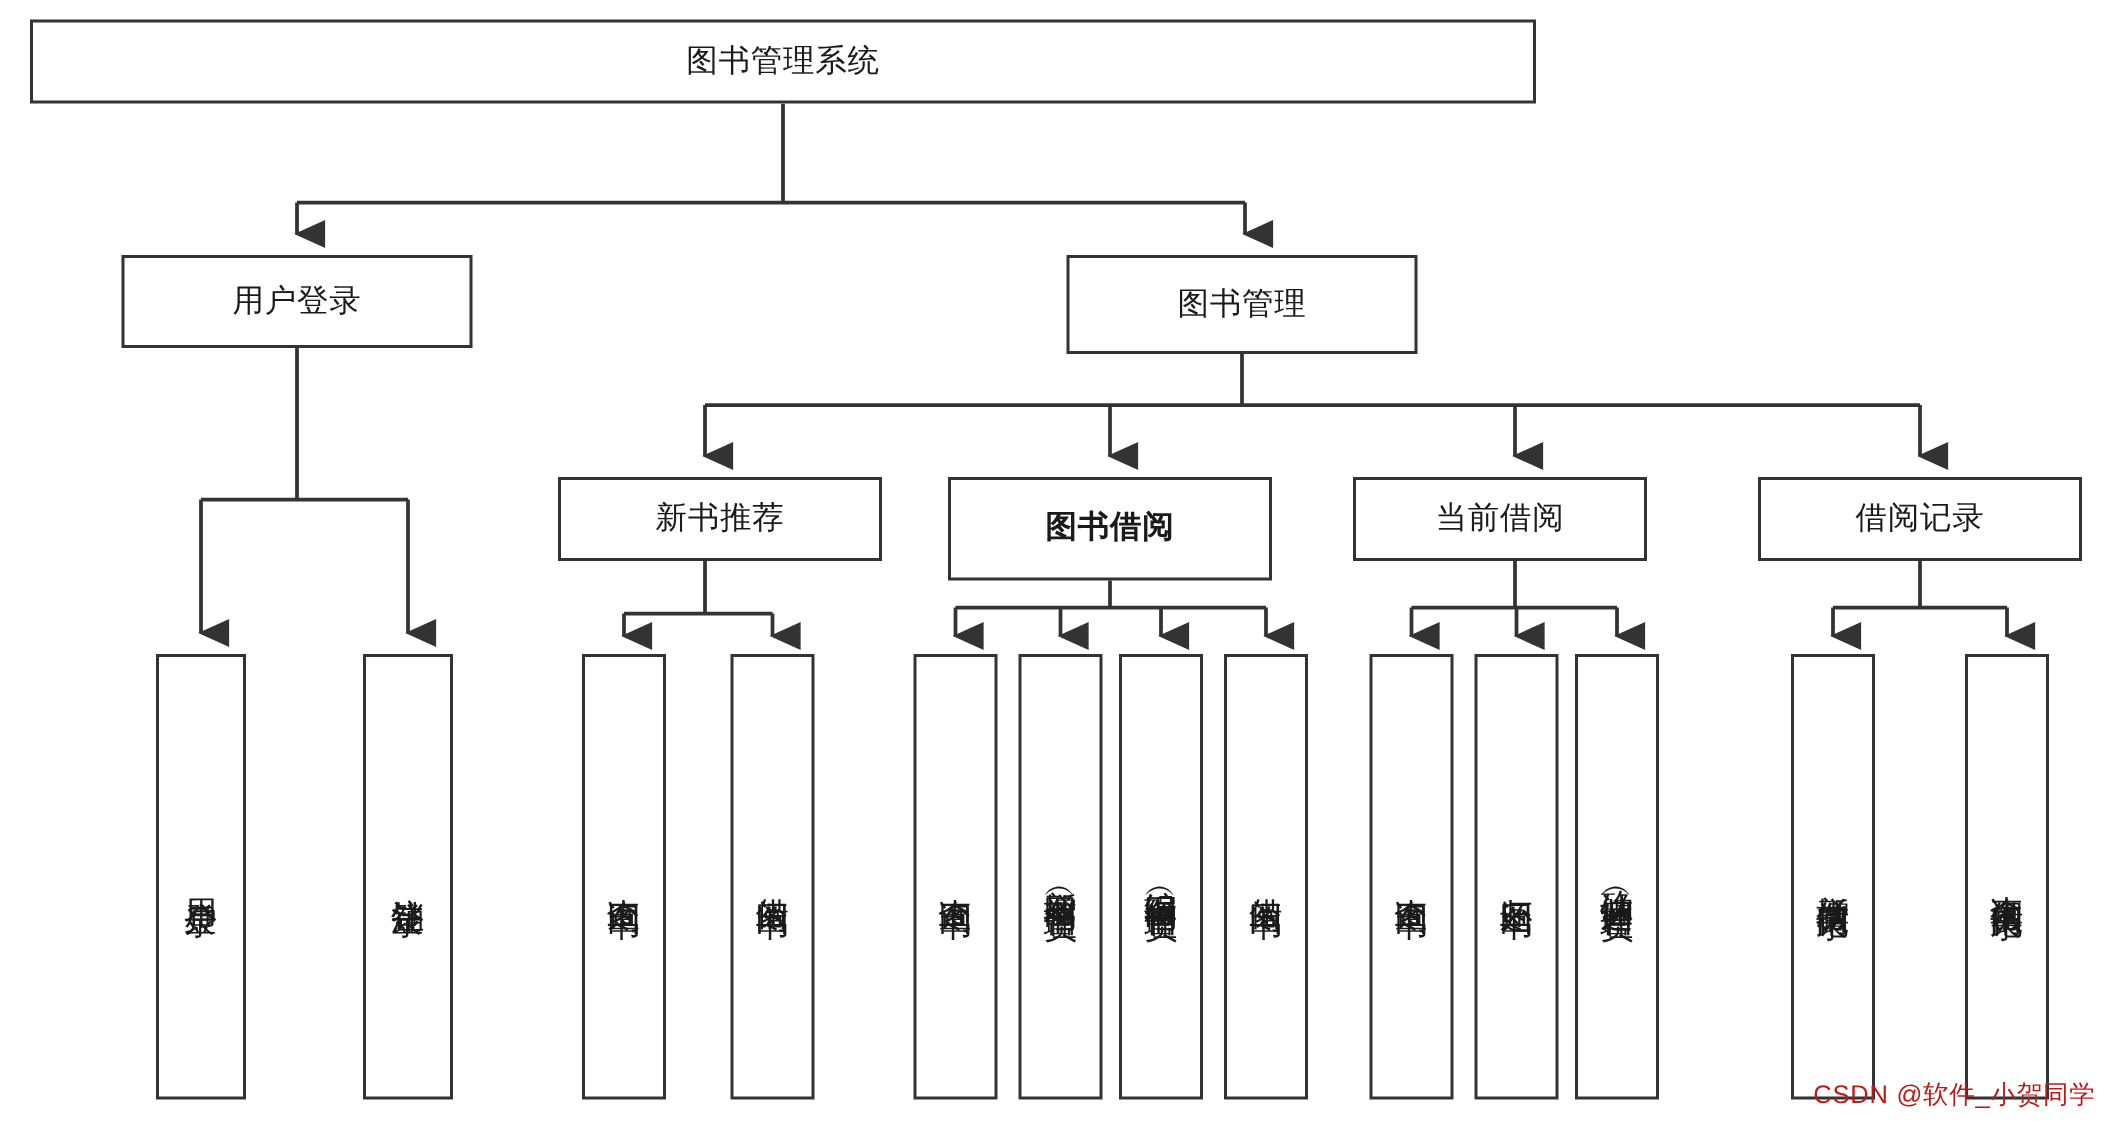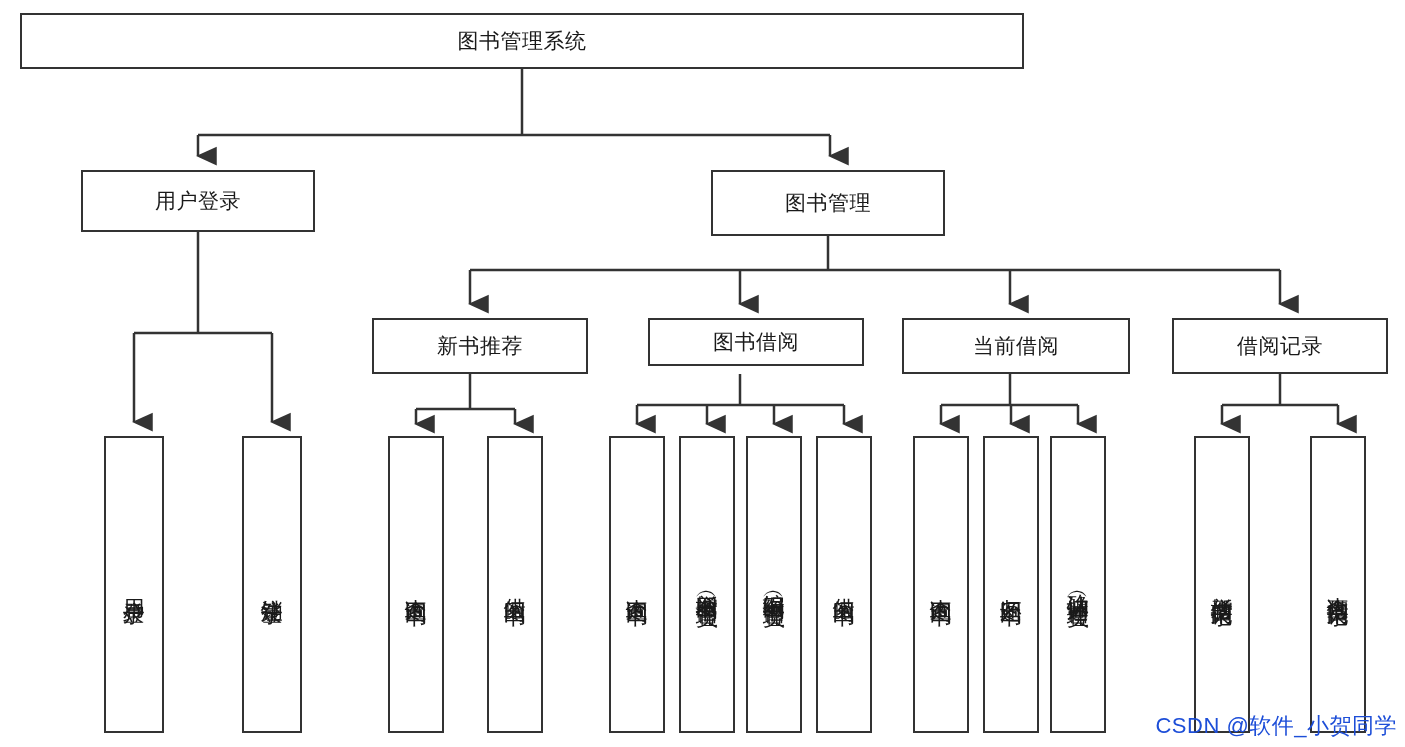--- a/index.html
+++ b/index.html
@@ -55,22 +55,22 @@
     left: 0;
     top: 0;
     width: 1405px;
     height: 747px;
     pointer-events: none;
   }
   .watermark {
     position: absolute;
     right: 8px;
     bottom: 6px;
-    font-size: 22px;
-    color: #1d4ed8;
+    font-size: 17px;
+    color: #b91c1c;
     white-space: nowrap;
     letter-spacing: 0.5px;
   }
 </style>
 </head>
 <body>
 
 <div id="canvas">
 
   <svg class="links" viewBox="0 0 1405 747">
@@ -132,25 +132,25 @@
   </div>
 
   <div class="node node-h" style="left:711px; top:170px; width:234px; height:66px;">
     <span>图书管理</span>
   </div>
 
   <div class="node node-h" style="left:372px; top:318px; width:216px; height:56px;">
     <span>新书推荐</span>
   </div>
 
-  <div class="node node-h" style="left:648px; top:318px; width:216px; height:48px;">
+  <div class="node node-h" style="left:632px; top:318px; width:216px; height:69px;font-weight:bold;">
     <span>图书借阅</span>
   </div>
 
-  <div class="node node-h" style="left:902px; top:318px; width:228px; height:56px;">
+  <div class="node node-h" style="left:902px; top:318px; width:196px; height:56px;">
     <span>当前借阅</span>
   </div>
 
   <div class="node node-h" style="left:1172px; top:318px; width:216px; height:56px;">
     <span>借阅记录</span>
   </div>
 
   <div class="node node-v" style="left:104px; top:436px; width:60px; height:297px;">
     <span class="vtext">用户登录</span>
   </div>

